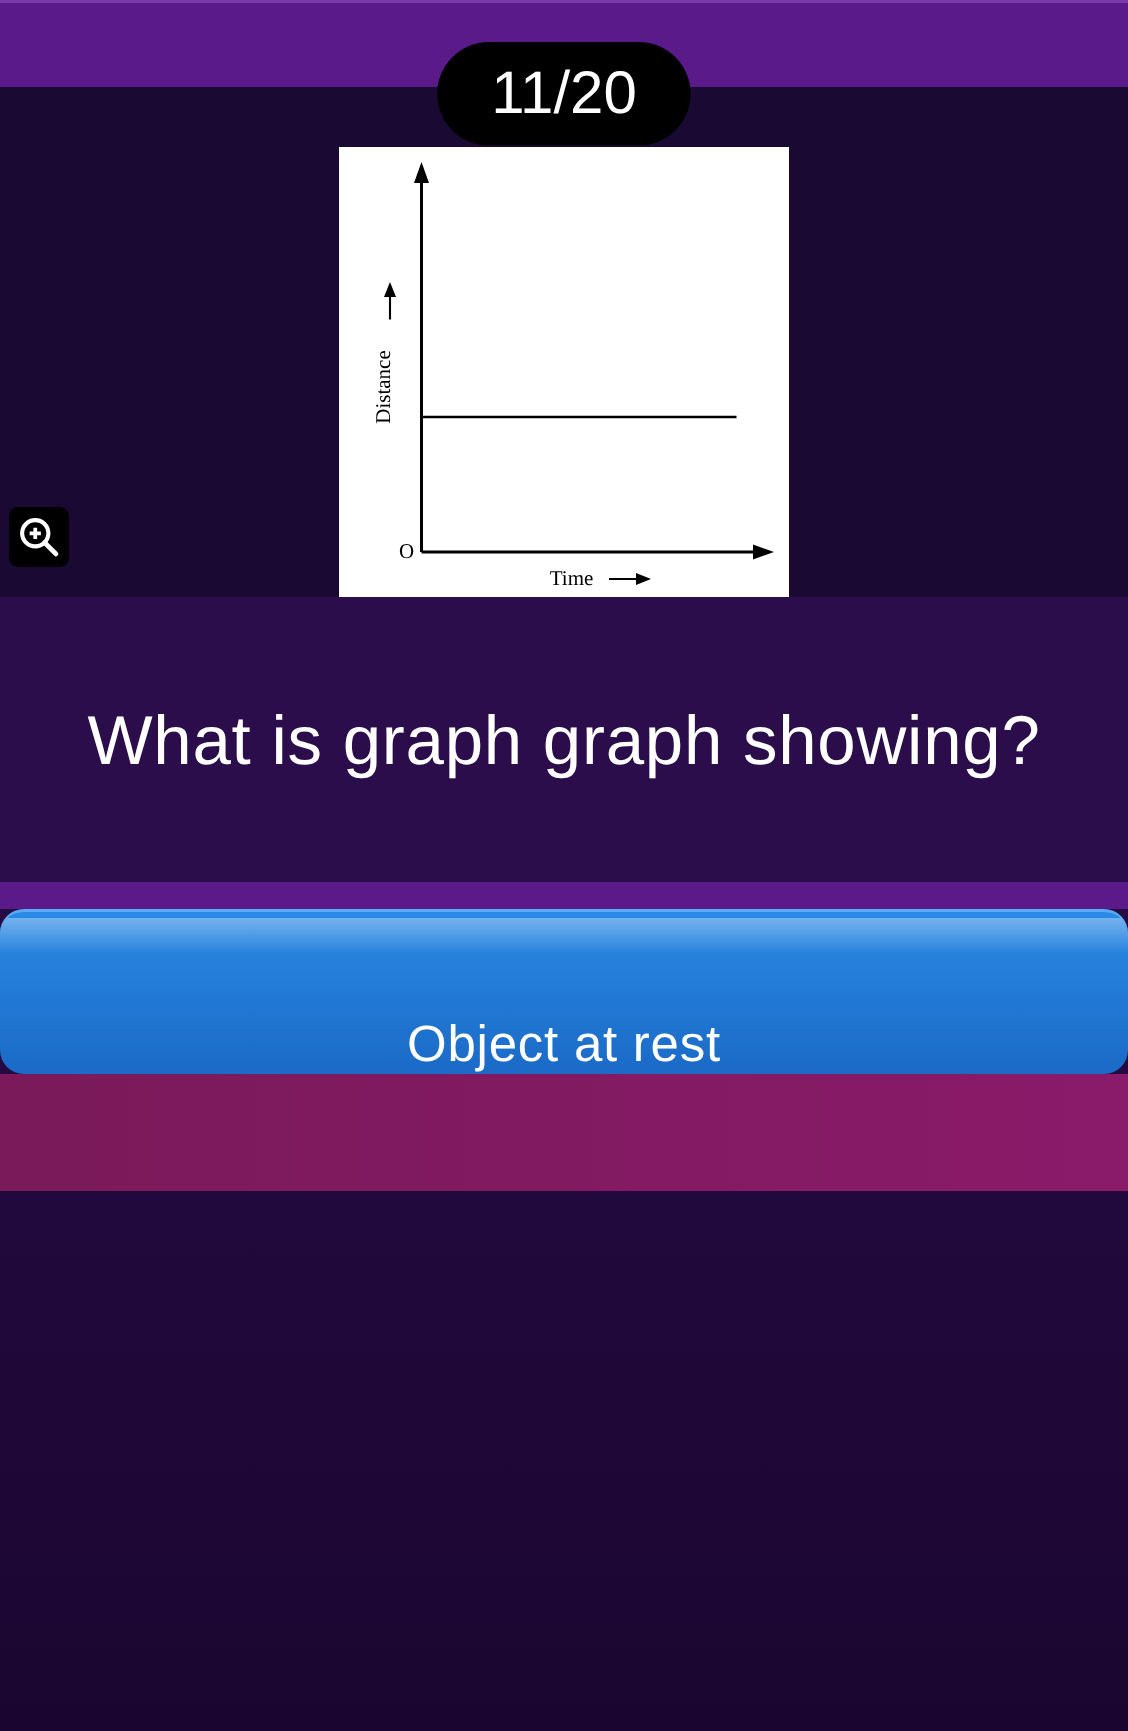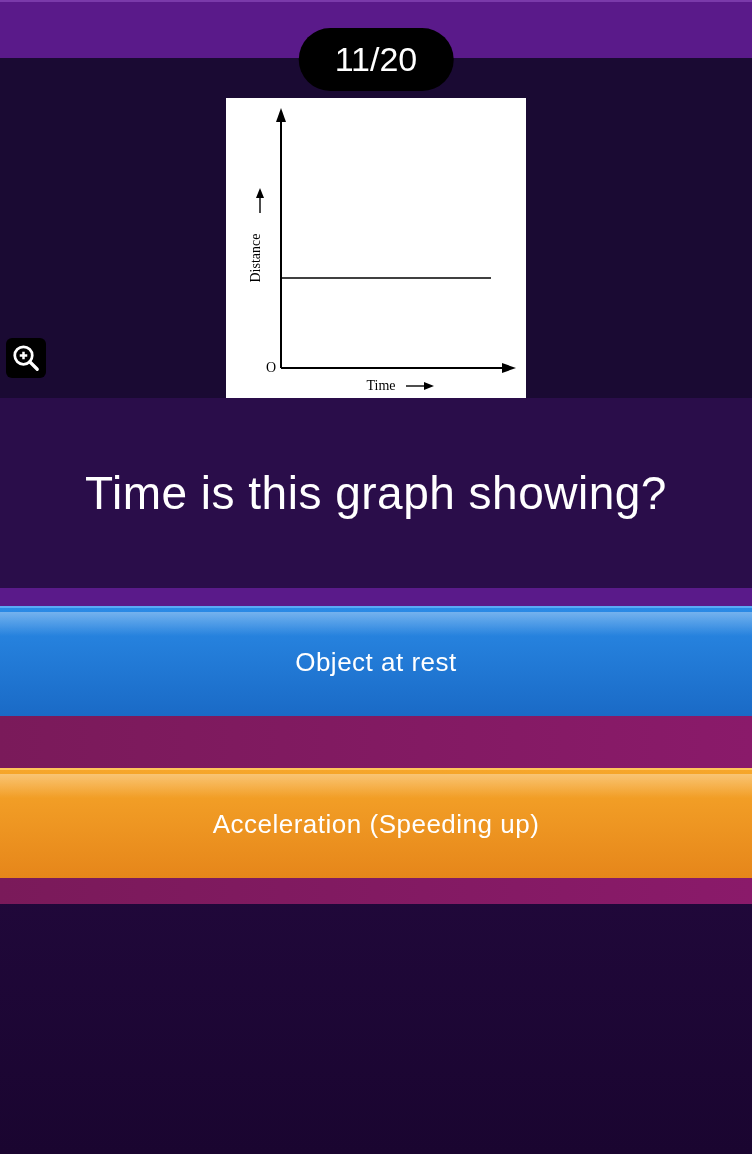--- a/index.html
+++ b/index.html
@@ -18,21 +18,21 @@
     position: relative;
   }
 
   .progress-pill {
     position: absolute;
     top: 28px;
     left: 50%;
     transform: translateX(-50%);
     background: #000;
     color: #fff;
-    font-size: 34px;
+    font-size: 40px;
     font-weight: 500;
     padding: 12px 36px;
     border-radius: 40px;
     z-index: 10;
   }
 
   .image-area {
     width: 100%;
     height: 340px;
     background: #1a0a33;
@@ -89,29 +89,30 @@
     background: #5a1a8a;
   }
 
   .answers { width: 100%; }
   .answer-gap { height: 26px; background: linear-gradient(to right, #7a1a5a, #8a1a6a); }
 
   .answer {
     width: 100%;
     height: 110px;
     display: flex;
-    align-items: center;
+    align-items: flex-end;
     justify-content: center;
     color: #fff;
-    font-size: 26px;
+    font-size: 34px;
     font-weight: 400;
     cursor: pointer;
     position: relative;
     overflow: hidden;
     letter-spacing: 0.5px;
+    border-radius: 16px;
   }
   .answer::before {
     content: '';
     position: absolute;
     top: 4px; left: 0; right: 0;
     height: 24px;
     background: linear-gradient(to bottom, rgba(255,255,255,0.35), rgba(255,255,255,0));
     pointer-events: none;
   }
 
@@ -168,33 +169,30 @@
 
       <text x="155" y="292" class="x-axis-label" text-anchor="middle">Time</text>
 
       <line x1="180" y1="288" x2="202" y2="288" stroke="#000" stroke-width="1.4"></line>
       <polygon points="208,288 198,284 198,292" fill="#000"></polygon>
     </svg>
   </div>
 </div>
 
 <div class="question-area">
-  <div class="question-text">Time is this graph showing?</div>
+  <div class="question-text">What is graph graph showing?</div>
 </div>
 
 <div class="divider-purple"></div>
 
 <div class="answers">
 
   <div class="answer ans-blue">
     <span>Object at rest</span>
   </div>
   <div class="answer-gap"></div>
 
   <div class="answer-gap"></div>
 
-  <div class="answer ans-orange">
-    <span>Acceleration (Speeding up)</span>
-  </div>
   <div class="answer-gap"></div>
 
 
 </div>
 
 </body></html>

